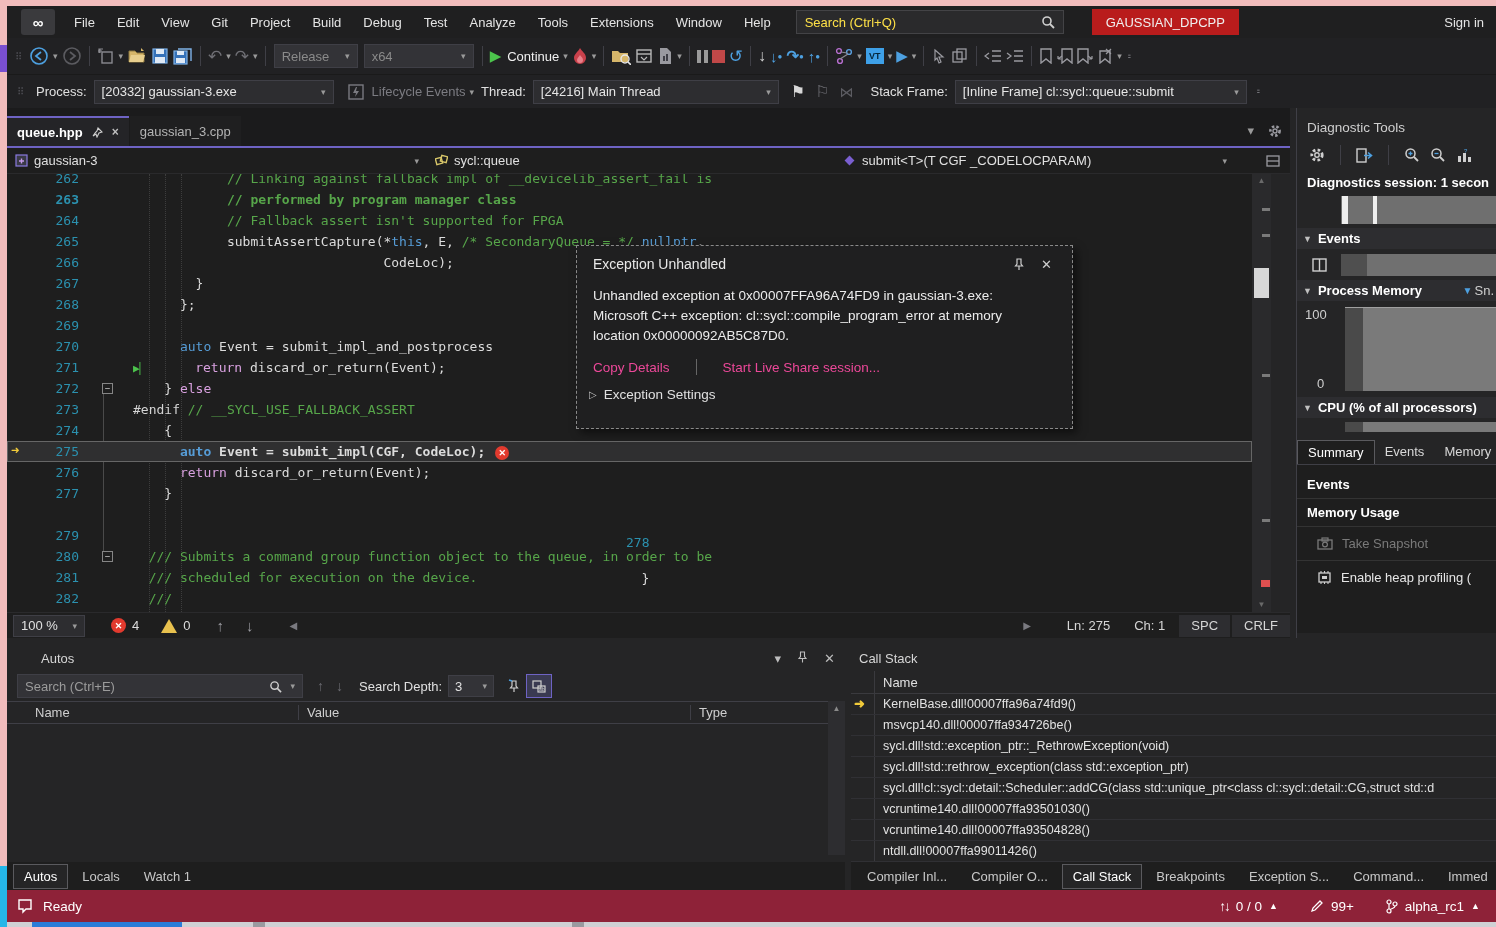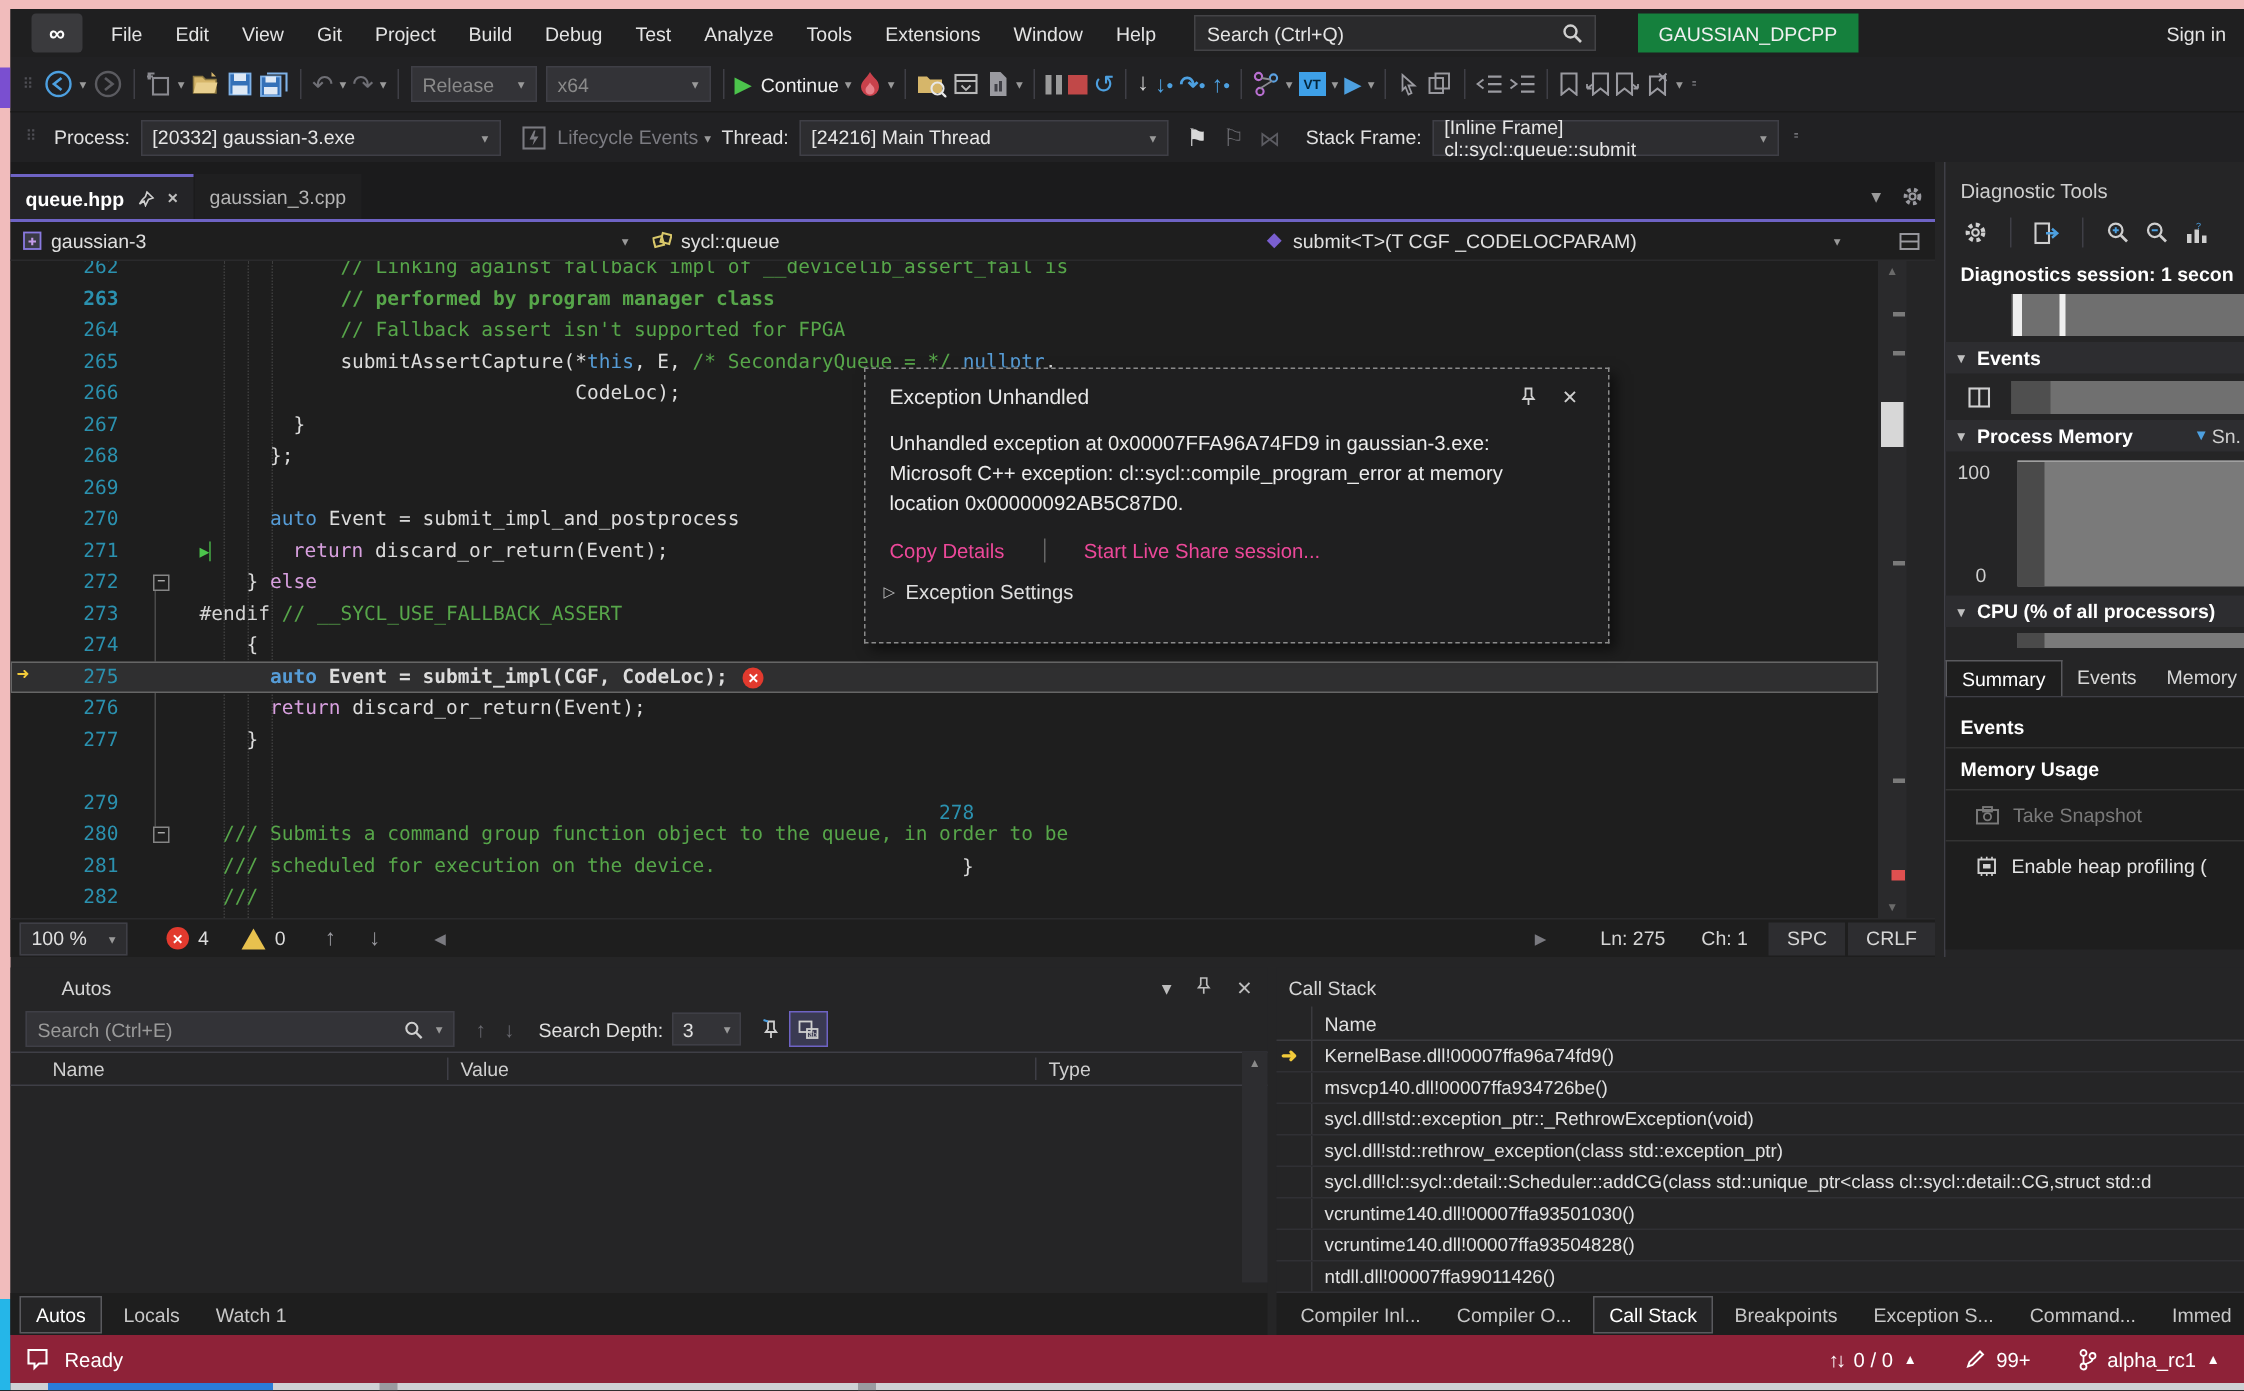--- a/index.html
+++ b/index.html
@@ -24,22 +24,22 @@
   #desktop-strip{left:7px;top:922px;width:1489px;height:5px;background:#cfd0d4;}
   #desktop-strip .task{position:absolute;top:0;height:5px;background:#2b7cd9;}
   #desktop-strip .task2{position:absolute;top:0;height:5px;background:#9a9aa0;}
 
   
   #menubar{left:7px;top:6px;width:1489px;height:32px;background:#1f1f20;display:flex;align-items:center;}
   #vs-logo{width:34px;height:26px;margin:0 8px 0 14px;background:#3a3a3d;border-radius:3px;
     display:flex;align-items:center;justify-content:center;color:#fff;font-weight:bold;font-size:15px;}
   .menu-item{padding:0 11px;height:32px;display:flex;align-items:center;color:#e4e4e4;}
   #qsearch{width:268px;height:24px;background:#2a2a2c;border:1px solid #434346;margin-left:14px;
-    display:flex;align-items:center;justify-content:space-between;padding:0 8px;color:#e5e5e5;}
-  #solution-badge{margin-left:28px;height:26px;background:#15803d;padding:0 14px;display:flex;align-items:center;color:#f0f0f0;}
+    display:flex;align-items:center;justify-content:space-between;padding:0 8px;color:#fde047;}
+  #solution-badge{margin-left:28px;height:26px;background:#b91c1c;padding:0 14px;display:flex;align-items:center;color:#f0f0f0;}
   #sign-in{margin-left:auto;margin-right:12px;color:#e4e4e4;}
 
   
   #toolbar{left:7px;top:38px;width:1489px;height:36px;background:#212123;display:flex;align-items:center;padding-left:4px;}
   .grip{color:#4f4f55;font-size:10px;letter-spacing:1px;margin:0 4px;line-height:7px;width:8px;}
   .tbtn{display:flex;align-items:center;height:26px;padding:0 2px;}
   .g{color:#6f6f75;} .bl{color:#4da0e0;} .wh{color:#cfcfcf;}
   .combo{height:24px;background:#333337;border:1px solid #3f3f46;display:flex;align-items:center;
     justify-content:space-between;padding:0 7px;color:#8a8a8a;margin:0 3px;}
   .play{color:#4cc44c;font-size:15px;}
@@ -421,21 +421,21 @@
     <span class="caret">▾</span>
     <span class="dlabel">Thread:</span>
     <span class="dcombo" style="width:246px;">
       <span>[24216] Main Thread</span>
         <span class="caret">▾</span>
     </span>
     <span style="color:#d8d8d8;font-size:16px;margin-left:12px;">⚑</span>
     <span style="color:#6f6f75;font-size:16px;margin-left:10px;">⚐</span>
     <span style="color:#5c5c62;font-size:14px;margin:0 10px;">⋈</span>
     <span class="dlabel">Stack Frame:</span>
-    <span class="dcombo" style="width:231px;">
+    <span class="dcombo" style="width:292px;">
       <span>[Inline Frame] cl::sycl::queue::submit</span>
         <span class="caret">▾</span>
     </span>
     <span class="grip" style="color:#8a8a90;margin-left:10px;">⹀</span>
   </div>
 
   <div class="abs" id="tabstrip">
     <div class="doc-tab active">
       <span>queue.hpp</span>
       <span class="tab-ico">

